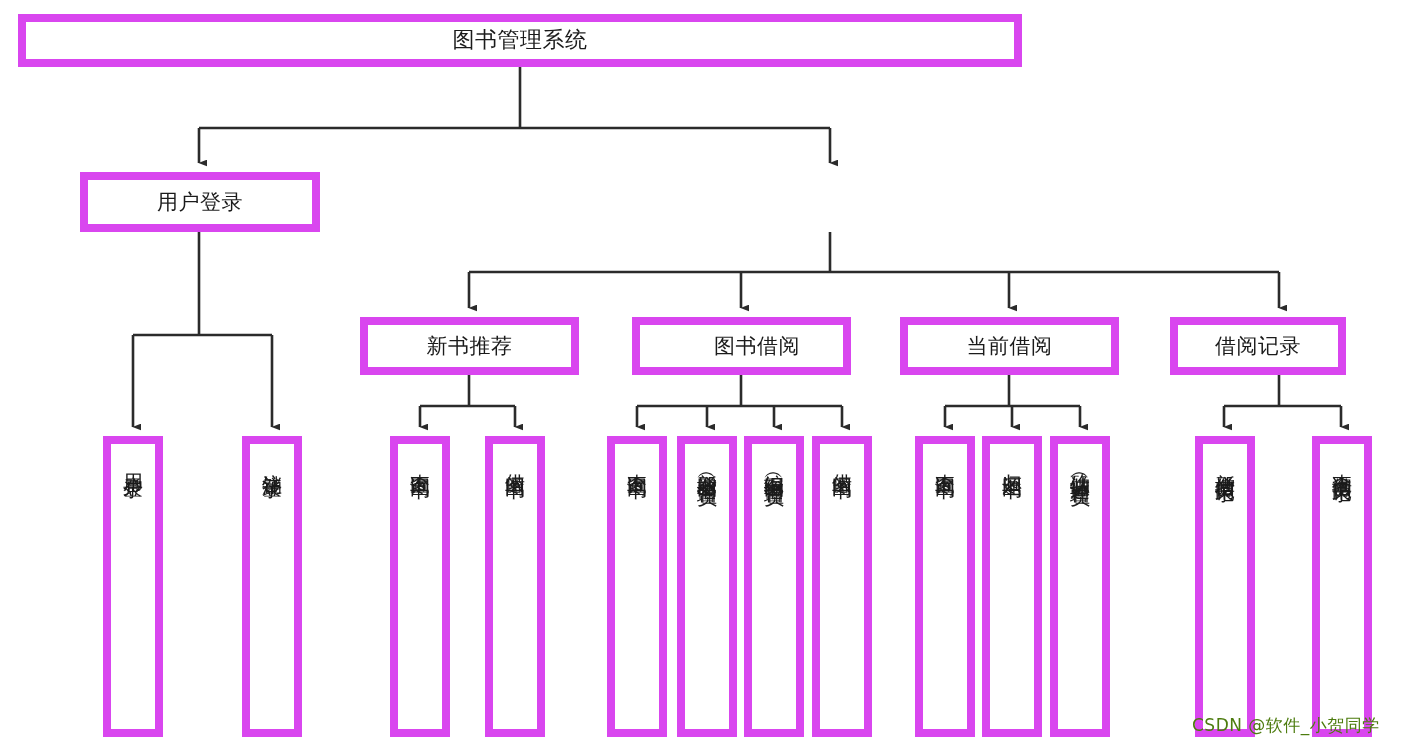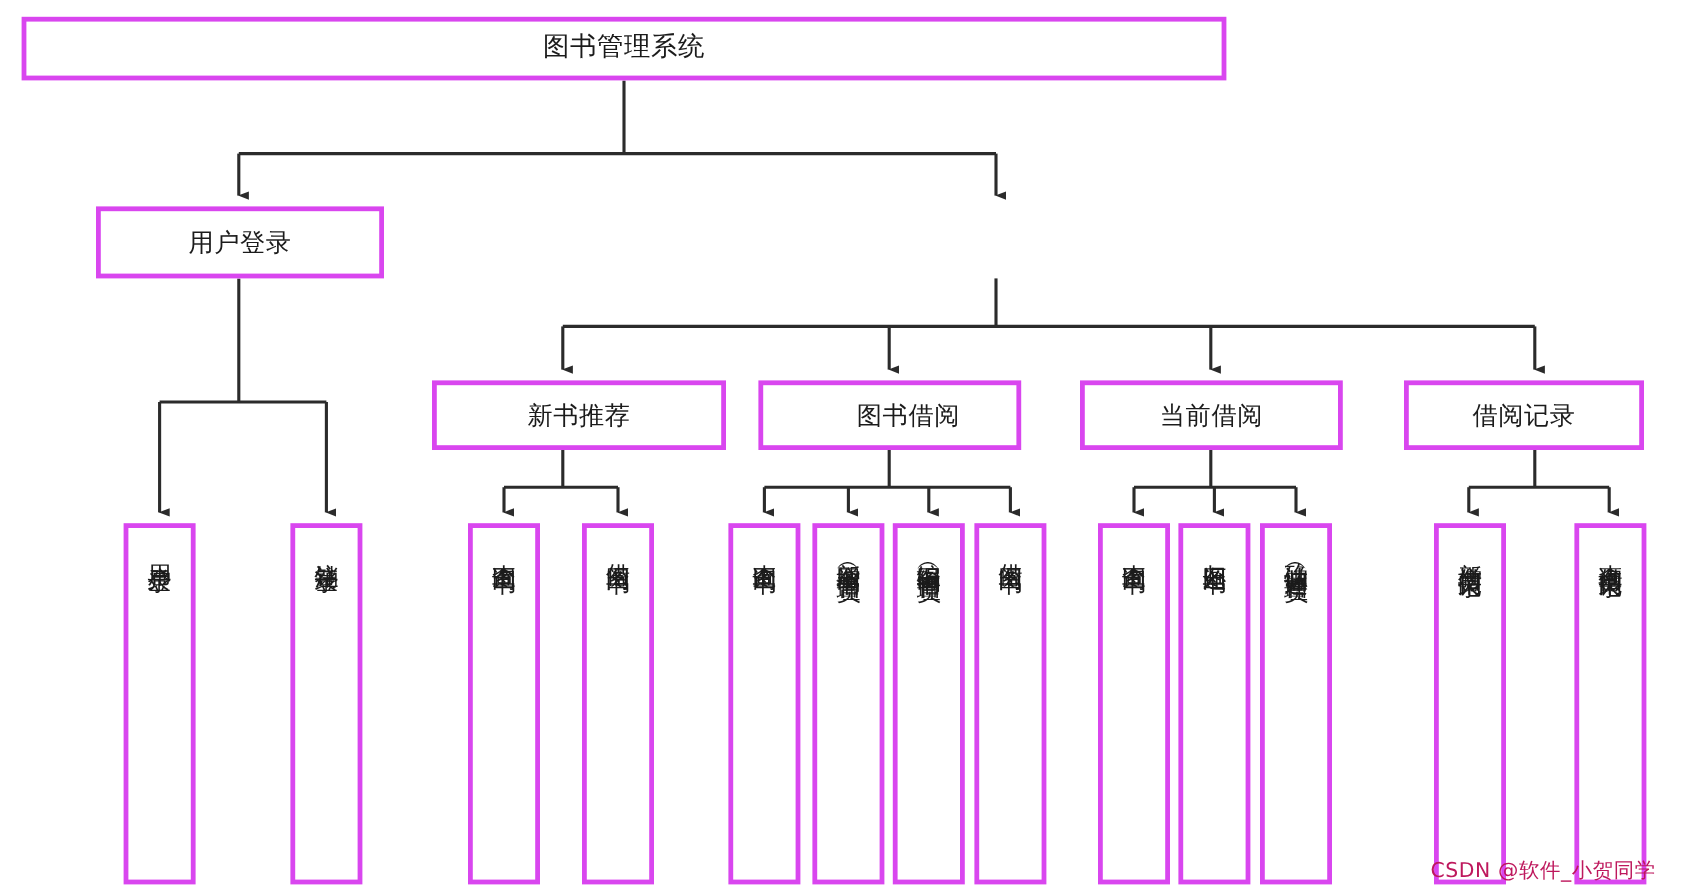--- a/index.html
+++ b/index.html
@@ -14,21 +14,21 @@
     position: relative;
     width: 1405px;
     height: 747px;
     background: #ffffff;
     overflow: hidden;
   }
   .node {
     position: absolute;
     box-sizing: border-box;
     background: #ffffff;
-    border: 4px solid #d946ef;
+    border: 8px solid #d946ef;
     display: flex;
     align-items: center;
     justify-content: center;
     color: #1b1b1b;
   }
   .node-label {
     display: block;
     text-align: center;
     line-height: 1.28;
     letter-spacing: 0.5px;
@@ -60,21 +60,21 @@
     top: 0;
     width: 1405px;
     height: 747px;
     pointer-events: none;
   }
   #watermark {
     position: absolute;
     left: 1192px;
     top: 714px;
     font-size: 17px;
-    color: #be185d;
+    color: #4d7c0f;
     white-space: nowrap;
     letter-spacing: 0.5px;
   }
 </style>
 </head>
 <body>
 
 <div id="diagram-root">
 
   <svg id="edge-layer" viewBox="0 0 1405 747" width="1405" height="747" xmlns="http://www.w3.org/2000/svg">
@@ -129,33 +129,33 @@
 
   <div class="node horiz root" style="left:18px; top:14px; width:1004px; height:53px;">
     <span class="node-label">图书管理系统</span>
   </div>
 
   <div class="node horiz" style="left:80px; top:172px; width:240px; height:60px;">
     <span class="node-label">用户登录</span>
   </div>
 
 
-  <div class="node horiz" style="left:360px; top:317px; width:245px; height:58px;">
+  <div class="node horiz" style="left:360px; top:317px; width:219px; height:58px;">
     <span class="node-label">新书推荐</span>
   </div>
 
   <div class="node horiz" style="left:632px; top:317px; width:219px; height:58px;padding-left:31px;">
     <span class="node-label">图书借阅</span>
   </div>
 
   <div class="node horiz" style="left:900px; top:317px; width:219px; height:58px;">
     <span class="node-label">当前借阅</span>
   </div>
 
-  <div class="node horiz" style="left:1170px; top:317px; width:200px; height:58px;">
+  <div class="node horiz" style="left:1170px; top:317px; width:176px; height:58px;">
     <span class="node-label">借阅记录</span>
   </div>
 
   <div class="node vert" style="left:103px; top:436px; width:60px; height:301px;">
     <span class="node-label">用户登录</span>
   </div>
 
   <div class="node vert" style="left:242px; top:436px; width:60px; height:301px;">
     <span class="node-label">注销登录</span>
   </div>

